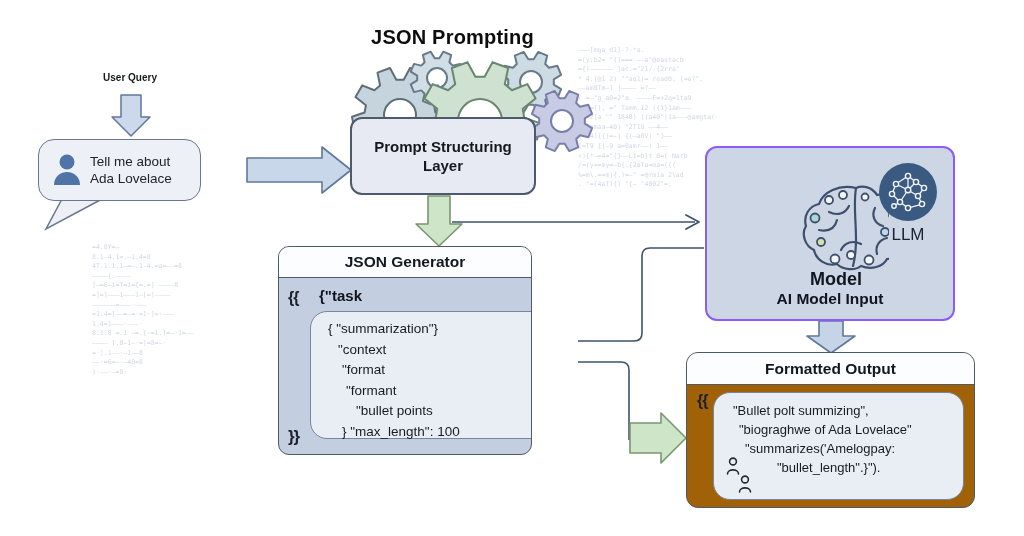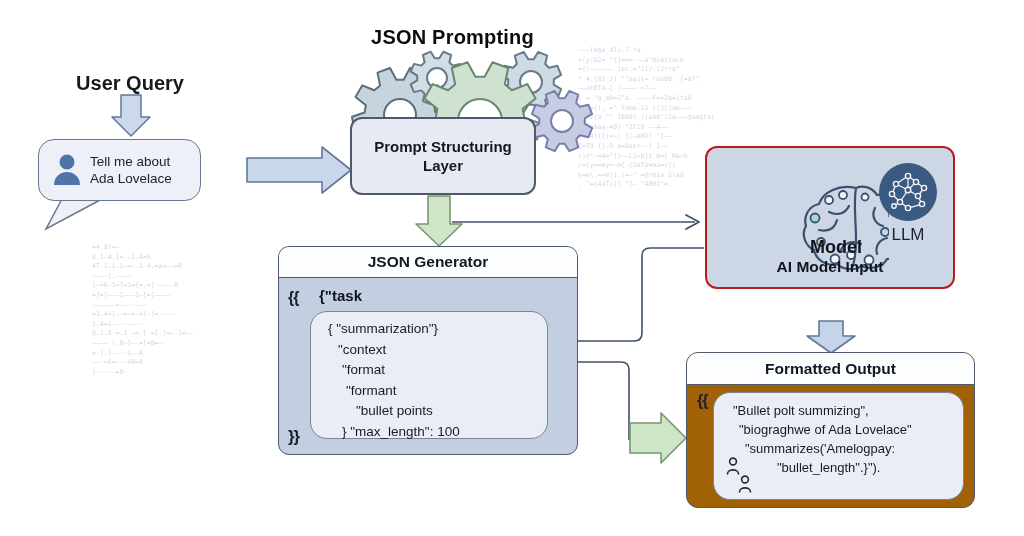--- a/index.html
+++ b/index.html
@@ -16,58 +16,58 @@
   
   #overlay{position:absolute;left:0;top:0;z-index:1;}
 
   
   .node{position:absolute;z-index:2;box-sizing:border-box;}
 
   
   #main-title{left:330px;top:26px;width:245px;text-align:center;
               font-size:20px;font-weight:700;color:#0d0d0d;letter-spacing:.2px;}
   #user-query-label{left:75px;top:72px;width:110px;text-align:center;
-                    font-size:20px;font-weight:700;color:#17191c;}
+                    font-size:10px;font-weight:700;color:#17191c;}
 
   
   #speech-bubble{left:38px;top:139px;width:163px;height:62px;background:#edf0f6;
                  border:1.6px solid #68788f;border-radius:16px;display:flex;
                  align-items:center;gap:9px;padding:0 8px 0 12px;}
   #speech-bubble .bubble-text{font-size:13.5px;line-height:17.5px;color:#20242c;}
 
   
   #psl-box{left:350px;top:117px;width:186px;height:78px;background:#e7eaf2;
            border:2px solid #4d5a6b;border-radius:12px;display:flex;flex-direction:column;
            align-items:center;justify-content:center;font-size:15px;font-weight:700;
            color:#141920;line-height:19px;}
 
   
-  #generator-box{left:278px;top:246px;width:300px;height:209px;background:#c3cee0;
+  #generator-box{left:278px;top:246px;width:254px;height:209px;background:#c3cee0;
                  border:1.6px solid #4d5a6b;border-radius:11px;overflow:hidden;}
   .panel-header{height:30px;background:#fcfdfe;border-bottom:1.6px solid #4d5a6b;
                 display:flex;align-items:center;justify-content:center;
                 font-size:15.5px;font-weight:700;color:#121722;}
   #generator-body{position:relative;height:176px;}
   .brace{position:absolute;font-size:16px;font-weight:600;color:#1a1f28;letter-spacing:-1px;}
   #gen-open{left:9px;top:11px;}
   #gen-close{left:9px;top:149px;font-size:17px;}
   #gen-task{position:absolute;left:40px;top:9px;font-size:15px;font-weight:700;color:#10141c;}
   #gen-inner{position:absolute;left:31px;top:33px;width:238px;height:128px;background:#e9eef5;
              border:1.6px solid #78869c;border-radius:17px;padding:7px 0 0 13px;box-sizing:border-box;}
   .gen-line{font-size:13.5px;line-height:20.5px;color:#171b23;white-space:nowrap;}
   .gen-line:nth-child(1){margin-left:4px;}
   .gen-line:nth-child(2){margin-left:14px;}
   .gen-line:nth-child(3){margin-left:18px;}
   .gen-line:nth-child(4){margin-left:22px;}
   .gen-line:nth-child(5){margin-left:32px;}
   .gen-line:nth-child(6){margin-left:18px;}
 
   
-  #model-box{left:705px;top:146px;width:250px;height:143px;background:#ccd6e4;
-             border:2px solid #b91c1c;border-radius:12px;}
+  #model-box{left:705px;top:146px;width:250px;height:175px;background:#ccd6e4;
+             border:2px solid #8b5cf6;border-radius:12px;}
   #brain{position:absolute;left:70px;top:34px;}
   #llm-badge{position:absolute;left:172px;top:15px;width:58px;height:58px;border-radius:50%;
              background:#3b5a82;display:flex;align-items:center;justify-content:center;}
   #llm-label{position:absolute;left:158px;top:77px;width:86px;text-align:center;
              font-size:17px;color:#1c2430;}
   #model-titles{position:absolute;left:0;bottom:11px;width:100%;text-align:center;color:#10151f;}
   #model-name{font-size:18px;font-weight:700;line-height:21px;padding-left:12px;}
   #model-subtitle{font-size:15.5px;font-weight:700;}
 
   

